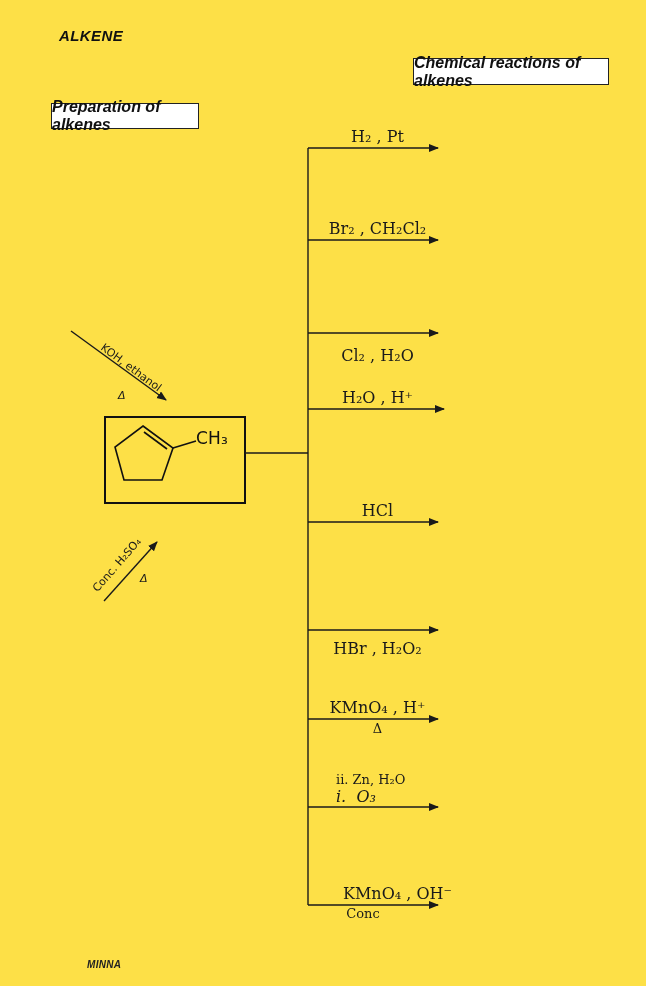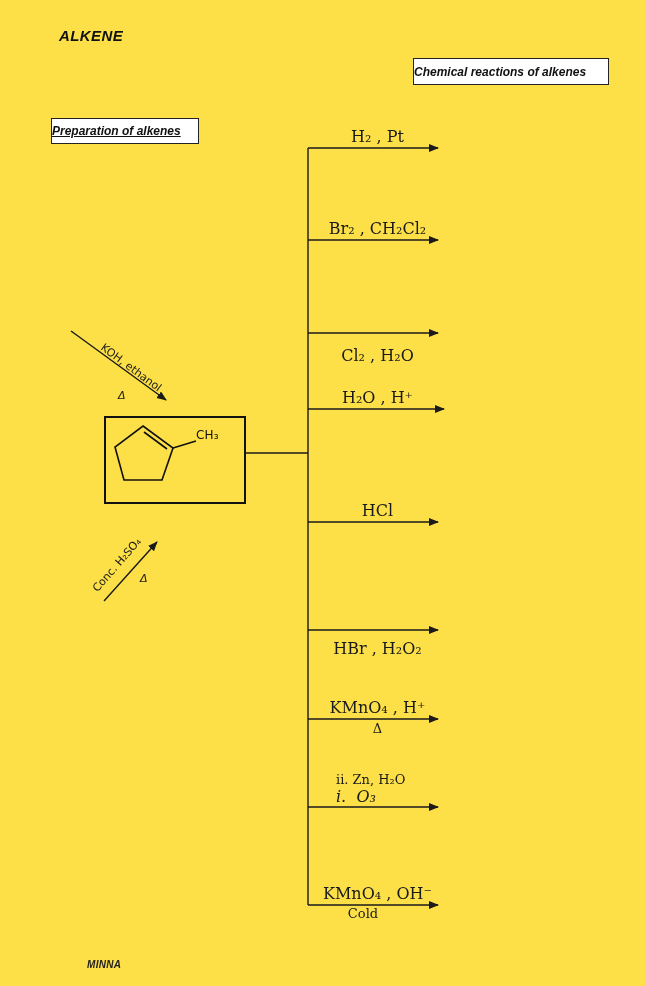--- a/index.html
+++ b/index.html
@@ -2,30 +2,30 @@
 <html><head>
 <meta charset="utf-8">
 <style>
   html,body{margin:0;padding:0;background:#ffffff;}
   .canvas{position:relative;width:646px;height:986px;background:#fde047;overflow:hidden;
           font-family:"DejaVu Serif","Liberation Serif",serif;color:#111;}
   .canvas svg{position:absolute;left:0;top:0;}
   .abs{position:absolute;}
   .title{font-family:"Liberation Sans","DejaVu Sans",sans-serif;font-weight:bold;font-style:italic;
          font-size:15px;letter-spacing:.4px;color:#111;}
-  .hbox{border:1.5px solid #222;display:flex;align-items:center;justify-content:flex-start;
+  .hbox{border:1.5px solid #222;display:flex;align-items:center;justify-content:flex-end;
         font-family:"Liberation Sans","DejaVu Sans",sans-serif;font-weight:bold;font-style:italic;
-        font-size:12px;color:#111;background:#fff;}
+        font-size:16px;color:#111;background:#fff;}
   .rlabel{width:139px;left:308px;text-align:center;font-size:16px;line-height:16px;white-space:pre;color:#1a1a1a;}
   .rlabel.leftal{left:336px;width:120px;text-align:left;}
   .rnote{font-size:13px;line-height:14px;white-space:pre;color:#1a1a1a;}
   .diag{font-family:"DejaVu Sans","Liberation Sans",sans-serif;font-size:11px;color:#1a1a1a;
         transform-origin:0 0;white-space:pre;}
   .cond{font-family:"DejaVu Sans","Liberation Sans",sans-serif;font-size:11px;font-style:italic;color:#1a1a1a;}
-  .ch3{font-family:"DejaVu Sans","Liberation Sans",sans-serif;font-size:12px;color:#111;letter-spacing:.2px;}
+  .ch3{font-family:"DejaVu Sans","Liberation Sans",sans-serif;font-size:17px;color:#111;letter-spacing:.2px;}
   .footer{font-family:"Liberation Sans","DejaVu Sans",sans-serif;font-style:italic;font-weight:600;
           font-size:10px;color:#222;letter-spacing:.3px;}
 </style>
 </head>
 <body>
 
 <div class="canvas">
 
   <svg width="646" height="986" viewBox="0 0 646 986">
     <defs>
@@ -55,21 +55,21 @@
     <line x1="308" y1="905" x2="438" y2="905" stroke="#1a1a1a" stroke-width="1.4" marker-end="url(#ah)"></line>
 
     <line x1="71" y1="331" x2="166" y2="400" stroke="#1a1a1a" stroke-width="1.4" marker-end="url(#ah)"></line>
     <line x1="104" y1="601" x2="157" y2="542" stroke="#1a1a1a" stroke-width="1.4" marker-end="url(#ah)"></line>
   </svg>
 
   <div class="abs title" style="left:59px;top:27px;">ALKENE</div>
   <div class="abs hbox" style="left:413px;top:58px;width:194px;height:25px;">
     <span>Chemical reactions of alkenes</span>
   </div>
-  <div class="abs hbox" style="left:51px;top:118px;width:146px;height:24px;text-decoration:underline;">
+  <div class="abs hbox" style="left:51px;top:103px;width:146px;height:24px;">
     <span>Preparation of alkenes</span>
   </div>
 
   <div class="abs diag" style="left:106px;top:341px;transform:rotate(36.5deg);">KOH, ethanol</div>
   <div class="abs cond" style="left:118px;top:389px;">Δ</div>
 
   <div class="abs diag" style="left:90px;top:586px;transform:rotate(-49deg);">Conc. H₂SO₄</div>
   <div class="abs cond" style="left:140px;top:572px;">Δ</div>
 
   <div class="abs ch3" style="left:196px;top:428px;">CH₃</div>
@@ -79,18 +79,18 @@
   <div class="abs rlabel" style="top:314px;margin-top:34px;">Cl₂ , H₂O</div>
   <div class="abs rlabel" style="top:390px;">H₂O , H⁺</div>
   <div class="abs rlabel" style="top:503px;">HCl</div>
   <div class="abs rlabel" style="top:641px;">HBr , H₂O₂</div>
   <div class="abs rlabel" style="top:700px;">KMnO₄ , H⁺</div>
   <div class="abs rnote" style="left:308px;width:139px;text-align:center;top:722px;">Δ</div>
 
   <div class="abs rlabel leftal" style="top:789px;font-style:italic;">i.  O₃</div>
   <div class="abs rnote" style="left:336px;top:773px;">ii. Zn, H₂O</div>
 
-  <div class="abs rlabel" style="top:886px;">KMnO₄ , OH⁻</div>
-  <div class="abs rnote" style="left:308px;width:110px;text-align:center;top:907px;">Cold</div>
+  <div class="abs rlabel" style="top:886px;padding-left:20px;">KMnO₄ , OH⁻</div>
+  <div class="abs rnote" style="left:308px;width:110px;text-align:center;top:907px;">Conc</div>
 
   <div class="abs footer" style="left:87px;top:959px;">MINNA</div>
 
 </div>
 
 </body></html>

